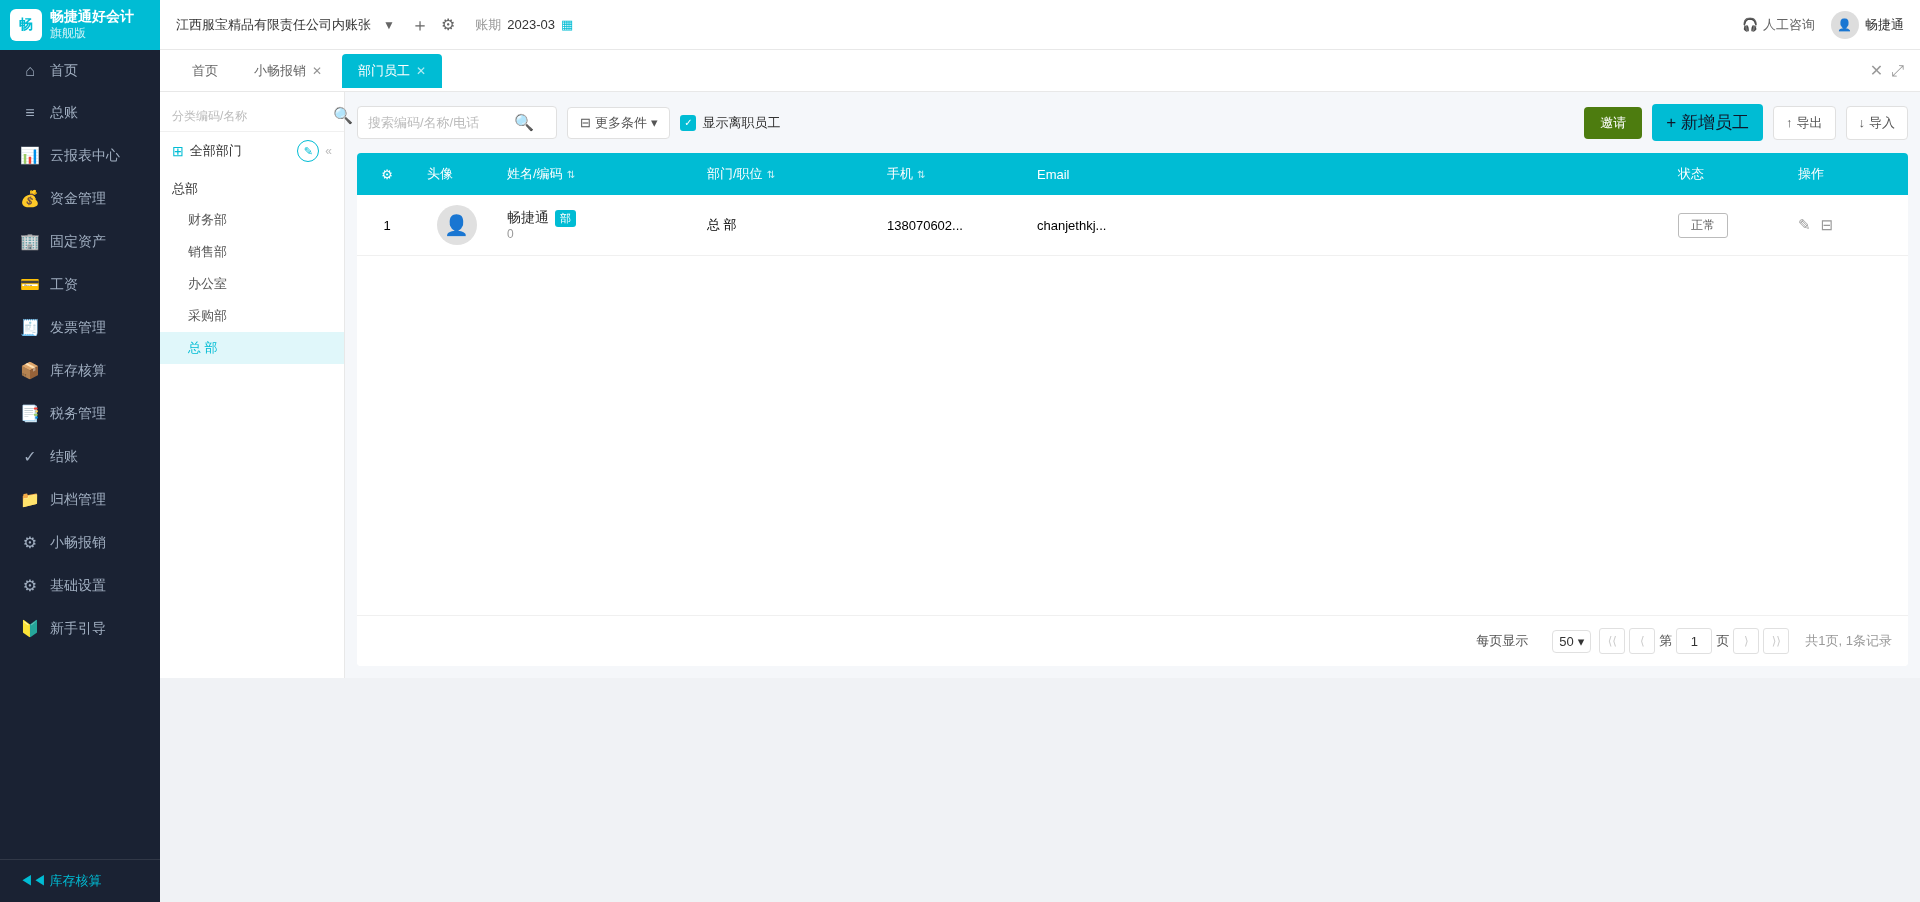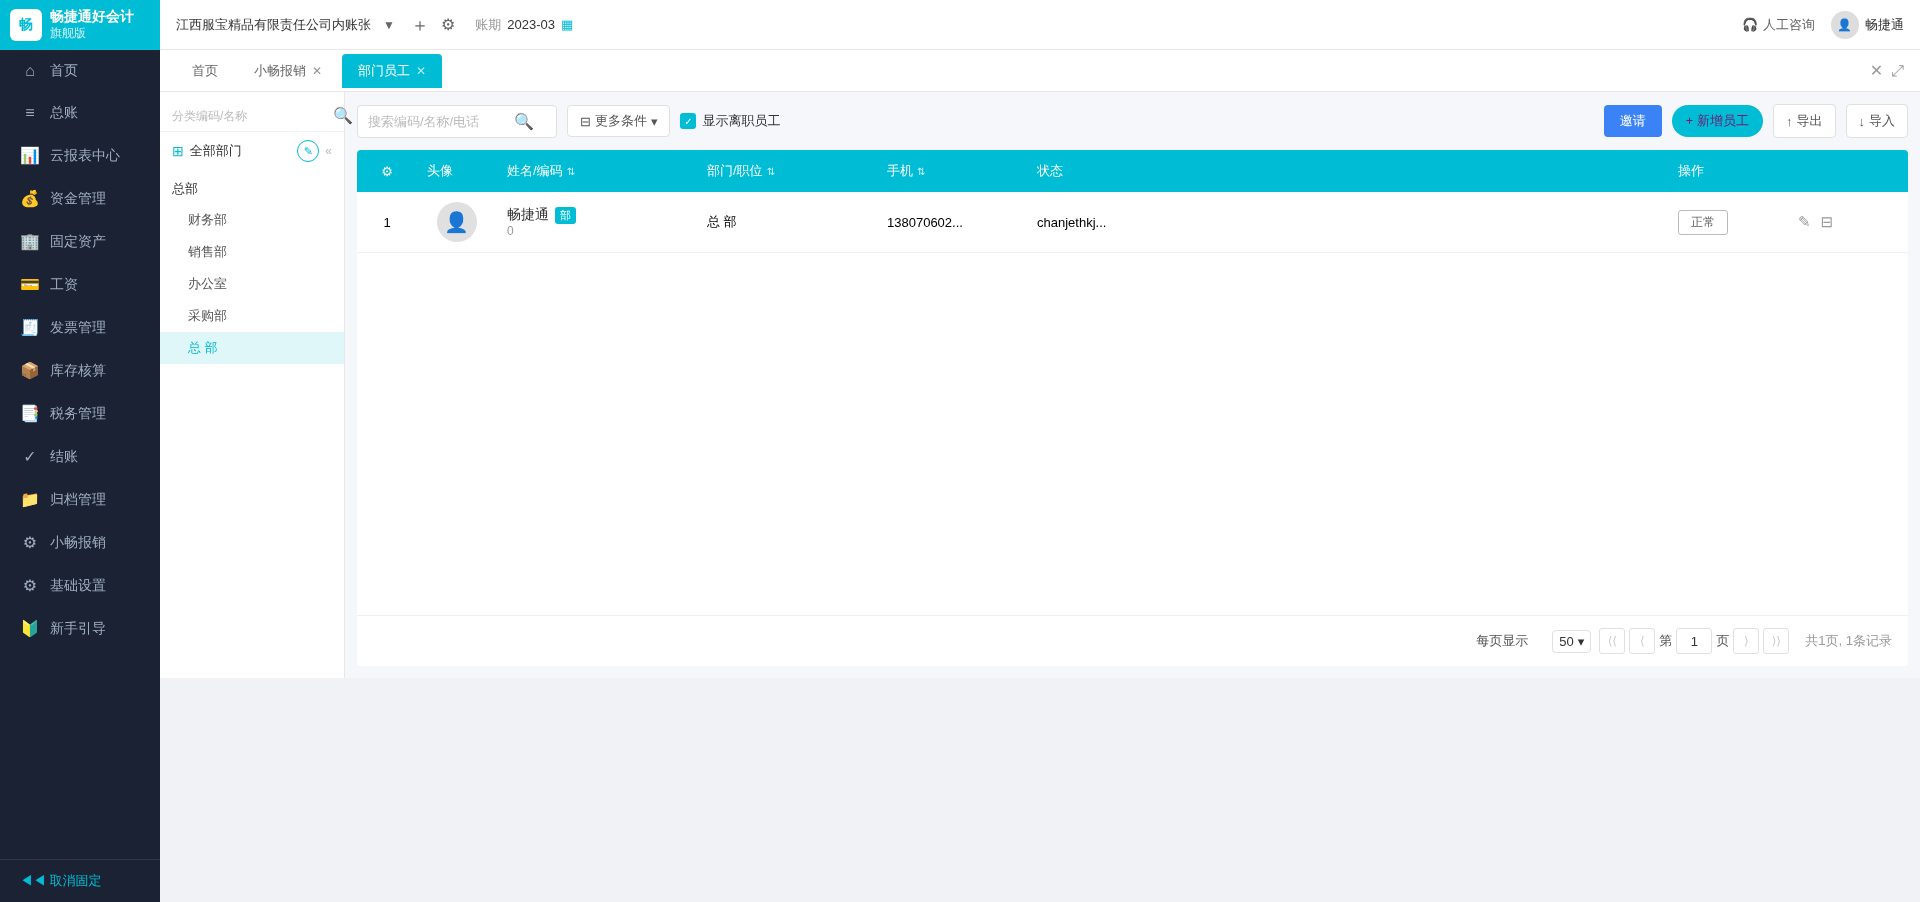--- a/index.html
+++ b/index.html
@@ -174,28 +174,28 @@
     .checkbox-teal {
       width: 16px; height: 16px;
       border: 2px solid #00bcd4;
       background: #00bcd4;
       border-radius: 3px;
       display: flex; align-items: center; justify-content: center;
       color: white; font-size: 10px;
     }
     .toolbar-right { margin-left: auto; display: flex; align-items: center; gap: 10px; }
     .btn-invite {
-      background: #3b82f6;
+      background: #4d7c0f;
       color: white; border: none; border-radius: 4px;
       padding: 7px 16px; font-size: 13px; cursor: pointer; font-weight: 500;
     }
     .btn-add-employee {
       background: #00bcd4;
-      color: #701a75; border: none; border-radius: 16px;
-      padding: 7px 14px; font-size: 13px; cursor: pointer; font-weight: 500;
+      color: #0f172a; border: none; border-radius: 4px;
+      padding: 7px 14px; font-size: 17px; cursor: pointer; font-weight: 500;
       display: flex; align-items: center; gap: 4px;
     }
     .btn-export, .btn-import {
       background: white; border: 1px solid #e0e0e0; border-radius: 4px;
       padding: 7px 12px; font-size: 13px; cursor: pointer; color: #555;
       display: flex; align-items: center; gap: 4px;
     }
 
     
     .data-table { background: white; border-radius: 4px; overflow: hidden; flex: 1; display: flex; flex-direction: column; }
@@ -342,21 +342,21 @@
     <div class="sidebar-item">
       <span class="sidebar-item-icon">⚙</span>
       <span>基础设置</span>
     </div>
     <div class="sidebar-item">
       <span class="sidebar-item-icon">🔰</span>
       <span>新手引导</span>
     </div>
   </div>
   <div class="sidebar-bottom">
-    <span>◀◀ 取消固定</span>
+    <span>◀◀ 库存核算</span>
   </div>
 </div>
 
 <div class="main">
 
   <div class="topbar">
     <span class="topbar-company">江西服宝精品有限责任公司内账张</span>
     <span class="topbar-dropdown">▼</span>
     <span class="topbar-add">＋</span>
     <span class="topbar-settings">⚙</span>
@@ -464,20 +464,23 @@
           </div>
           <div class="th">
             <span>部门/职位</span>
             <span class="sort-icon">⇅</span>
           </div>
           <div class="th">
             <span>手机</span>
             <span class="sort-icon">⇅</span>
           </div>
           <div class="th">
+            <span>Email</span>
+          </div>
+          <div class="th">
             <span>状态</span>
           </div>
           <div class="th">
             <span>操作</span>
           </div>
         </div>
         <div class="table-body">
           <div class="table-row">
             <div class="td td-center">
               <span>1</span>

